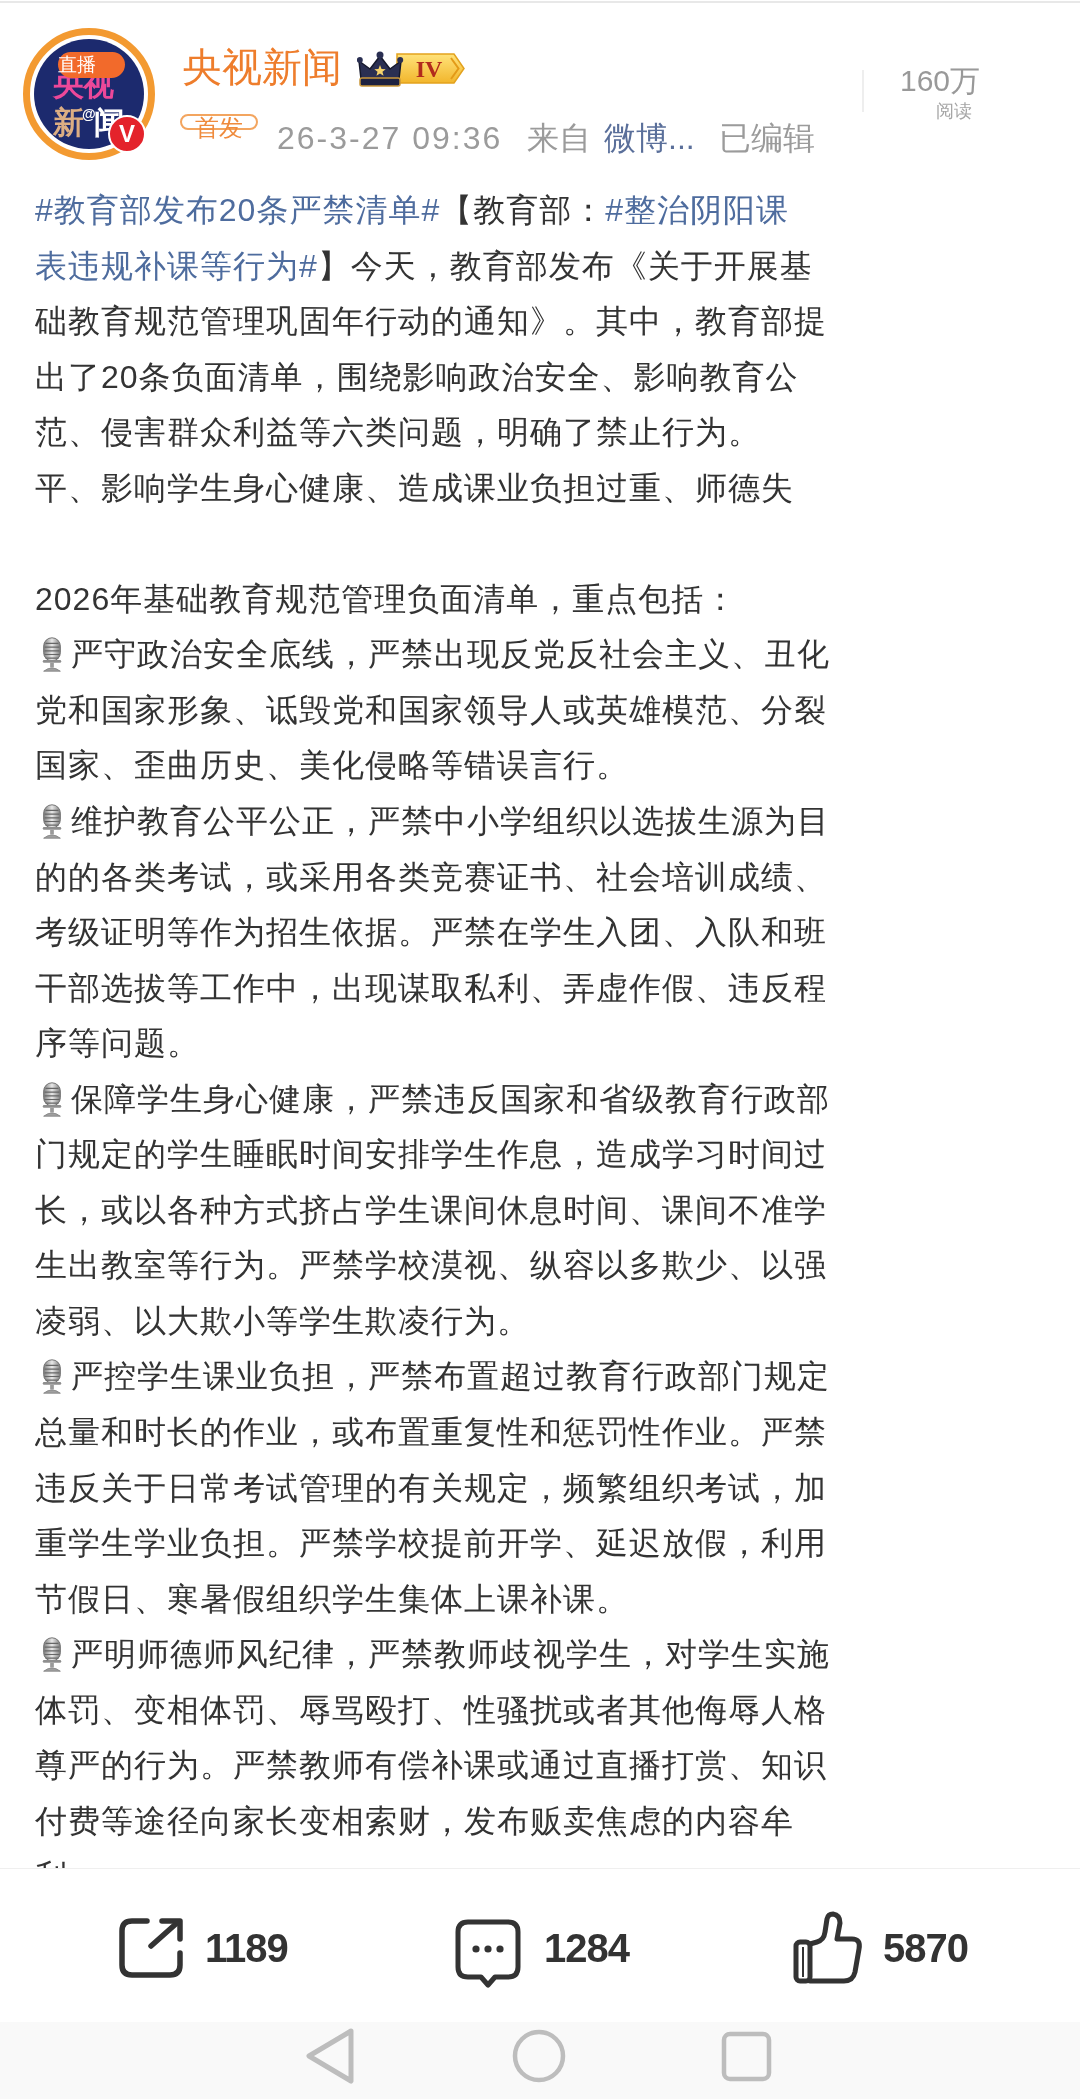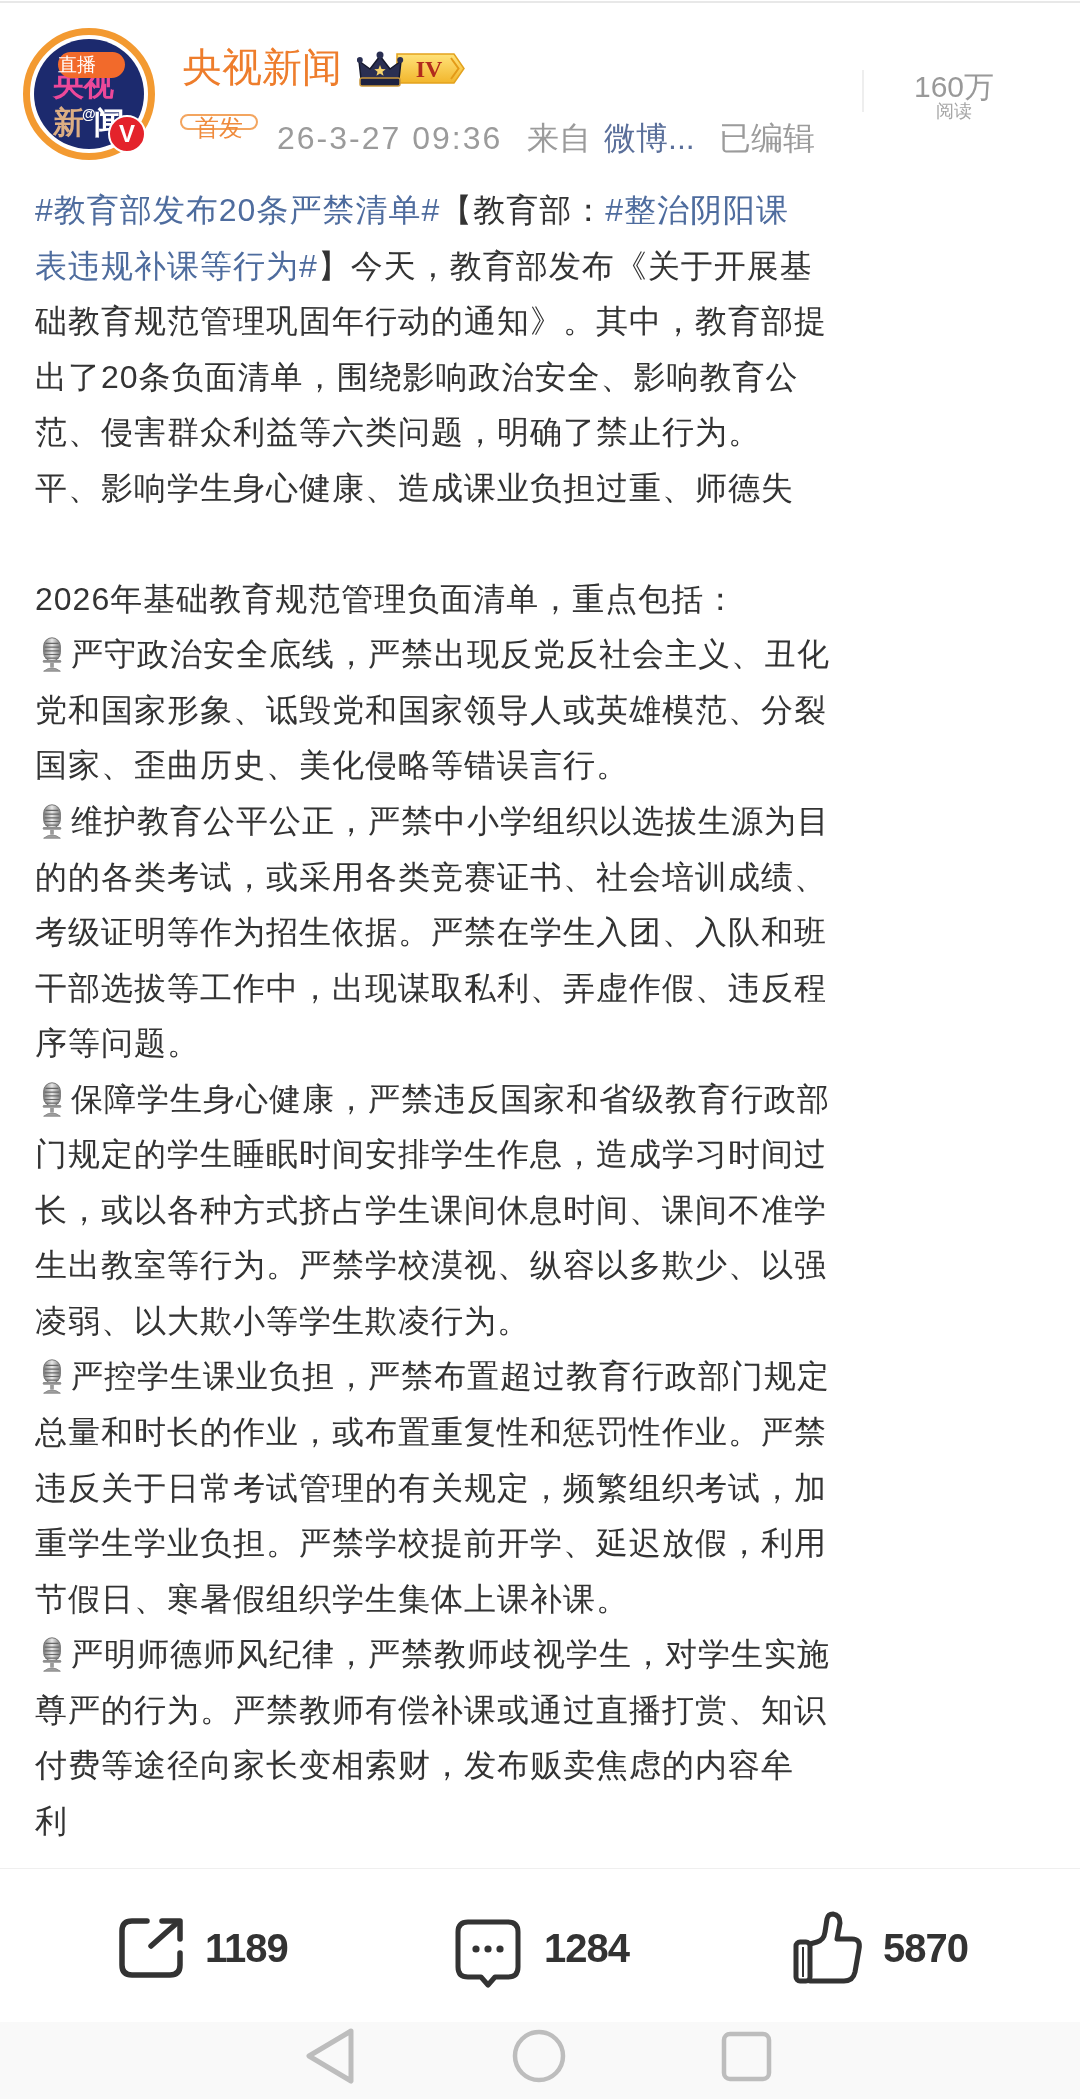--- a/index.html
+++ b/index.html
@@ -37,21 +37,21 @@
   .tag-first { position:absolute; left:180px; top:114px; width:78px; height:16px; border:2px solid #f3a55f;
                border-radius:10px; color:#ef8b3d; font-size:24px; line-height:24px; text-align:center; }
   .meta { position:absolute; top:115px; font-size:32px; line-height:46px; color:#9b9b9b; white-space:nowrap; }
   .meta-time { left:277px; letter-spacing:2px; }
   .meta-from { left:527px; }
   .meta-source { left:604px; color:#5a6f9a; cursor:pointer; }
   .meta-edited { left:719px; }
 
   
   .reads-divider { position:absolute; left:862px; top:70px; width:2px; height:42px; background:#eeeeee; }
-  .reads-count { position:absolute; left:900px; top:62px; width:108px; text-align:center; font-size:30px; line-height:38px; color:#999999;margin-top:6px; }
+  .reads-count { position:absolute; left:900px; top:62px; width:108px; font-size:30px; line-height:38px; color:#999999; }
   .reads-label { position:absolute; left:900px; top:98px; width:108px; text-align:center; font-size:18px; line-height:26px; color:#a5a5a5; }
 
   
   .content { position:absolute; left:35px; top:183px; width:1045px; height:1740px; overflow:hidden; z-index:1; }
   .line { height:55.55px; line-height:55.55px; font-size:32px; white-space:nowrap; letter-spacing:1px; color:#333333; }
   .hashtag { color:#4e6c9e; cursor:pointer; }
   .mic { display:inline-block; width:36px; height:55px; vertical-align:top; position:relative; }
   .mic svg { position:absolute; left:4px; top:9px; }
 
   
@@ -167,20 +167,21 @@
           <use href="#mic-sym"></use>
         </svg></span><span>严控学生课业负担，严禁布置超过教育行政部门规定</span></div>
   <div class="line">总量和时长的作业，或布置重复性和惩罚性作业。严禁</div>
   <div class="line">违反关于日常考试管理的有关规定，频繁组织考试，加</div>
   <div class="line">重学生学业负担。严禁学校提前开学、延迟放假，利用</div>
   <div class="line">节假日、寒暑假组织学生集体上课补课。</div>
 
   <div class="line"><span class="mic"><svg width="26" height="37" viewBox="0 0 28 38">
           <use href="#mic-sym"></use>
         </svg></span><span>严明师德师风纪律，严禁教师歧视学生，对学生实施</span></div>
+  <div class="line">体罚、变相体罚、辱骂殴打、性骚扰或者其他侮辱人格</div>
   <div class="line">尊严的行为。严禁教师有偿补课或通过直播打赏、知识</div>
   <div class="line">付费等途径向家长变相索财，发布贩卖焦虑的内容牟</div>
   <div class="line">利</div>
 </div>
 
 <div class="action-bar">
   <div class="action-icon" style="left:117px; top:47px;">
     <svg width="68" height="64" viewBox="0 0 68 64">
       <path d="M30 5 H15 Q5 5 5 15 V49 Q5 59 15 59 H53 Q63 59 63 49 V37" fill="none" stroke="#333" stroke-width="5.5" stroke-linecap="round" stroke-linejoin="round"></path>
       <path d="M34 30 L61 6" fill="none" stroke="#333" stroke-width="5.5" stroke-linecap="round"></path>

